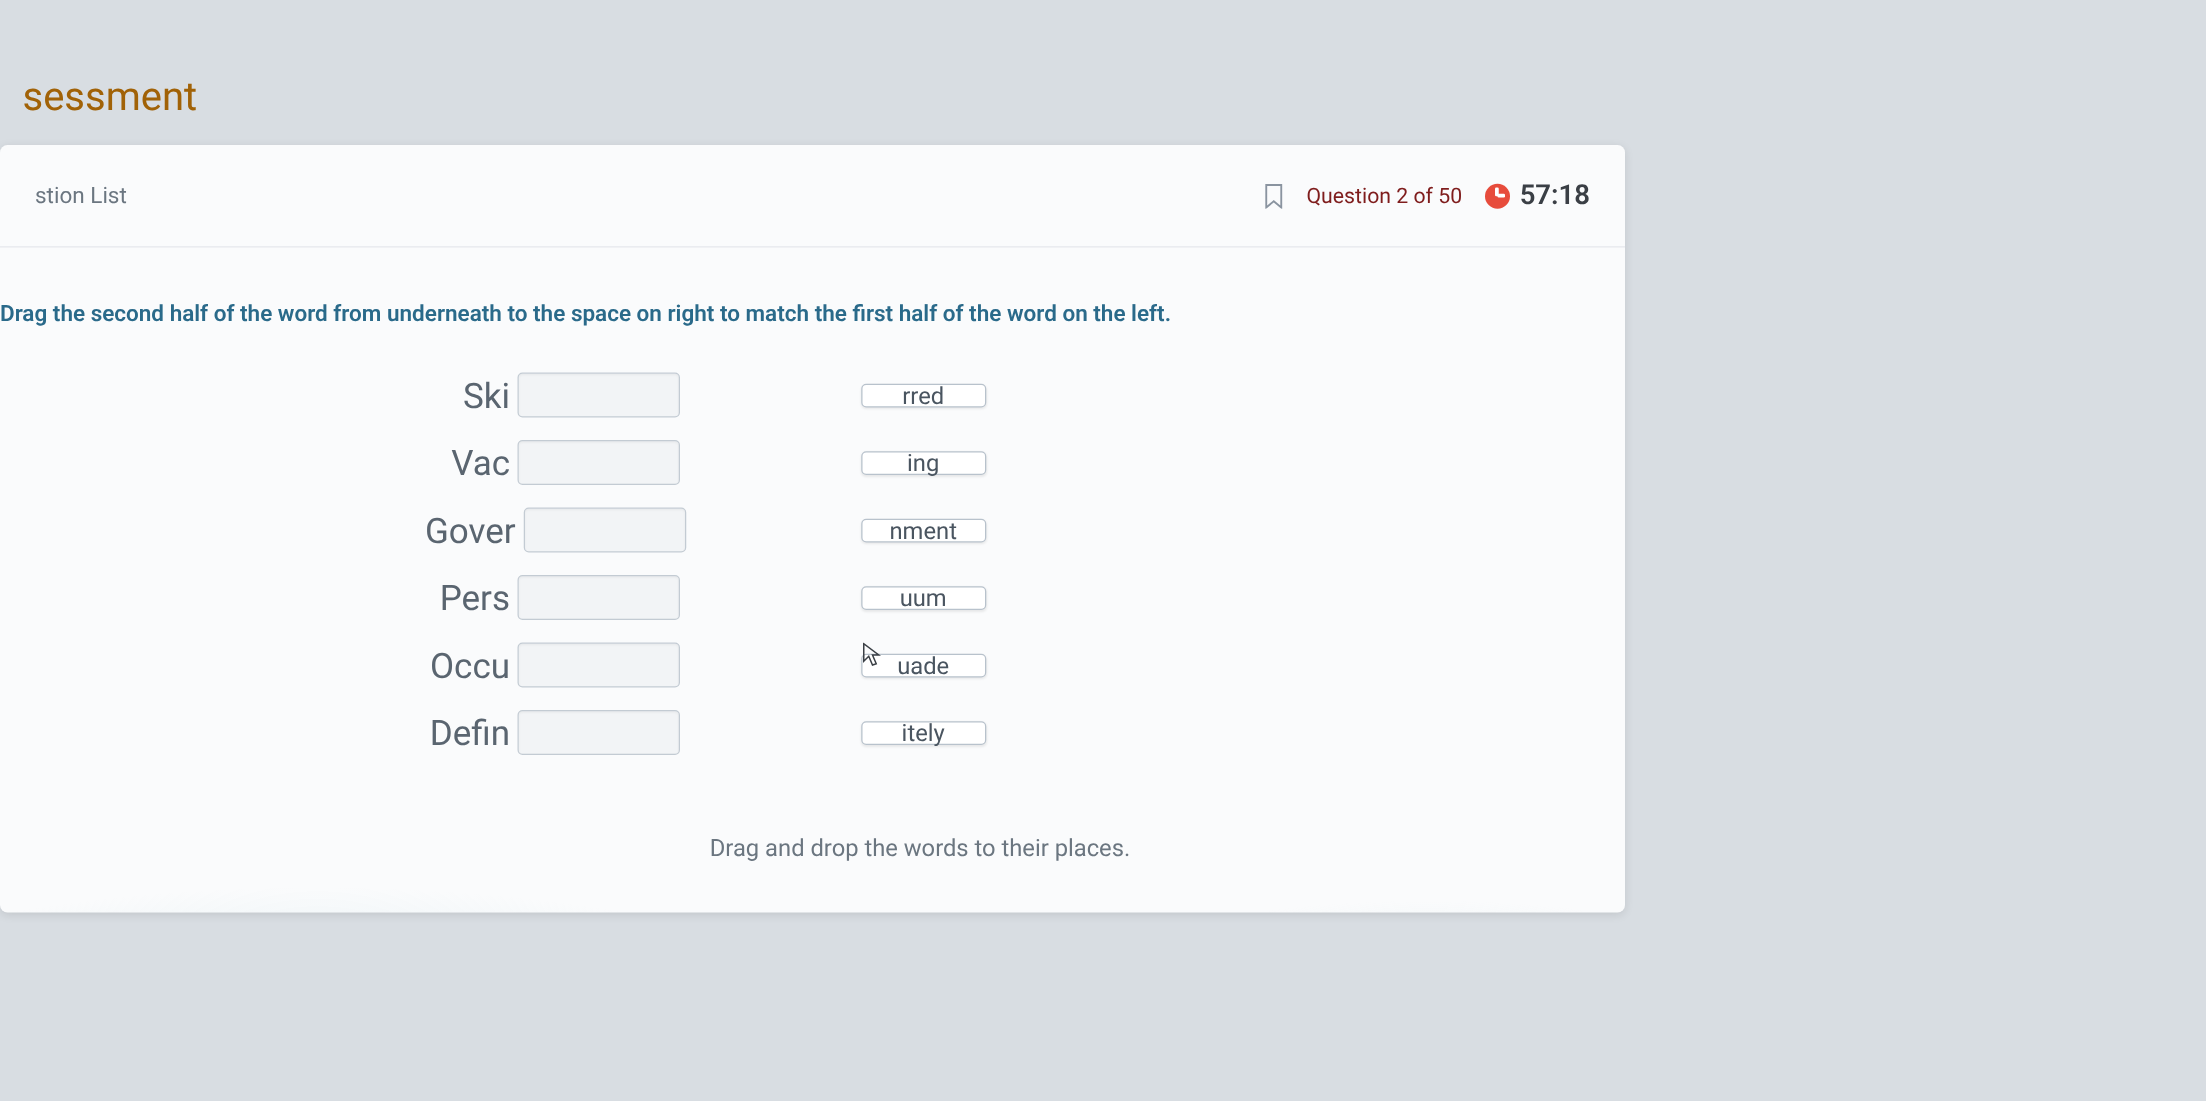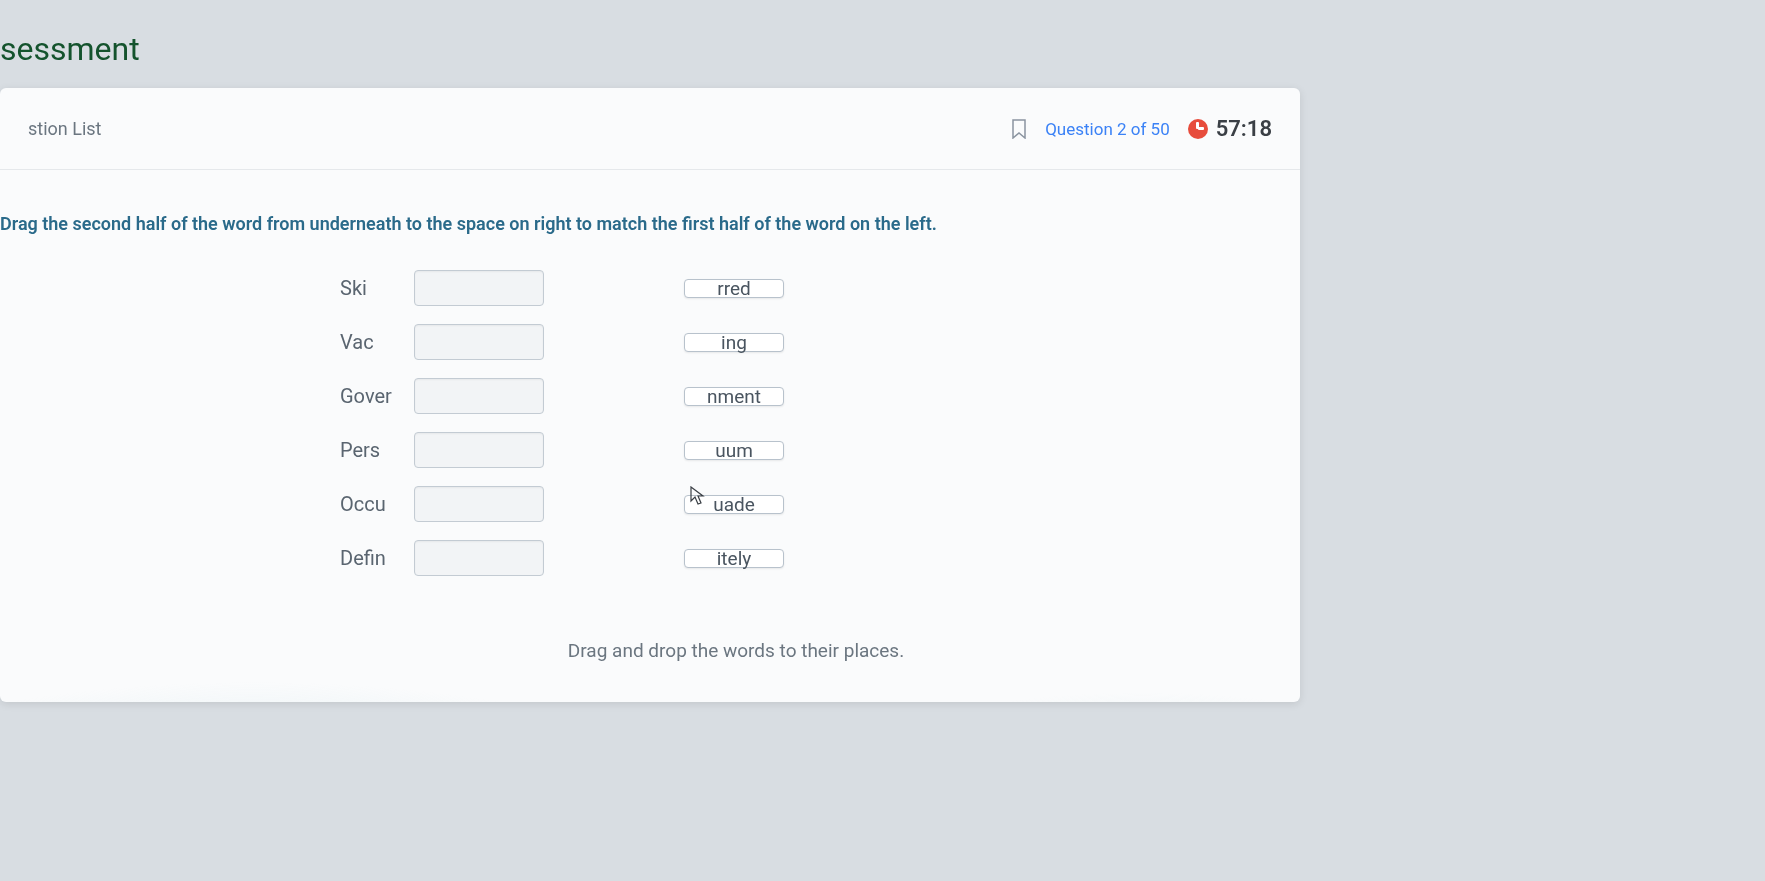--- a/index.html
+++ b/index.html
@@ -10,23 +10,24 @@
     body {
       font-family: -apple-system, BlinkMacSystemFont, "Segoe UI", Roboto, "Helvetica Neue", Arial, sans-serif;
       background: #d8dde2;
       width: 1765px;
       height: 881px;
       overflow: hidden;
       position: relative;
     }
     .page-title {
       font-size: 32px;
-      color: #14532d;
-      padding: 30px 0 20px 0;
+      color: #a16207;
+      padding: 30px 0 20px 18px;
       font-weight: 400;
+      margin-top: 28px;
     }
     .card {
       background: #fafbfc;
       border-radius: 6px;
       box-shadow: 0 2px 8px rgba(0,0,0,0.1);
       margin: 0 30px 0 0;
       width: 1300px;
       padding: 0;
       position: relative;
     }
@@ -48,21 +49,21 @@
     }
     .bookmark-icon {
       width: 16px;
       height: 20px;
       stroke: #8a94a0;
       stroke-width: 1.5;
       fill: none;
     }
     .question-counter {
       font-size: 17px;
-      color: #3b82f6;
+      color: #7f1d1d;
     }
     .timer-wrap {
       display: flex;
       align-items: center;
       gap: 8px;
     }
     .timer-icon {
       width: 20px;
       height: 20px;
       border-radius: 50%;
@@ -116,23 +117,24 @@
       flex-direction: column;
       gap: 12px;
     }
     .match-row {
       display: flex;
       align-items: center;
       gap: 6px;
       height: 42px;
     }
     .word-half-label {
-      font-size: 20px;
+      font-size: 28px;
       color: #5a6570;
       min-width: 68px;
+      text-align: right;
     }
     .drop-slot {
       width: 130px;
       height: 36px;
       border: 1px solid #c3cbd3;
       border-radius: 4px;
       background: #f2f4f6;
       box-shadow: inset 0 1px 2px rgba(0,0,0,0.05);
     }
     .drag-tile {

